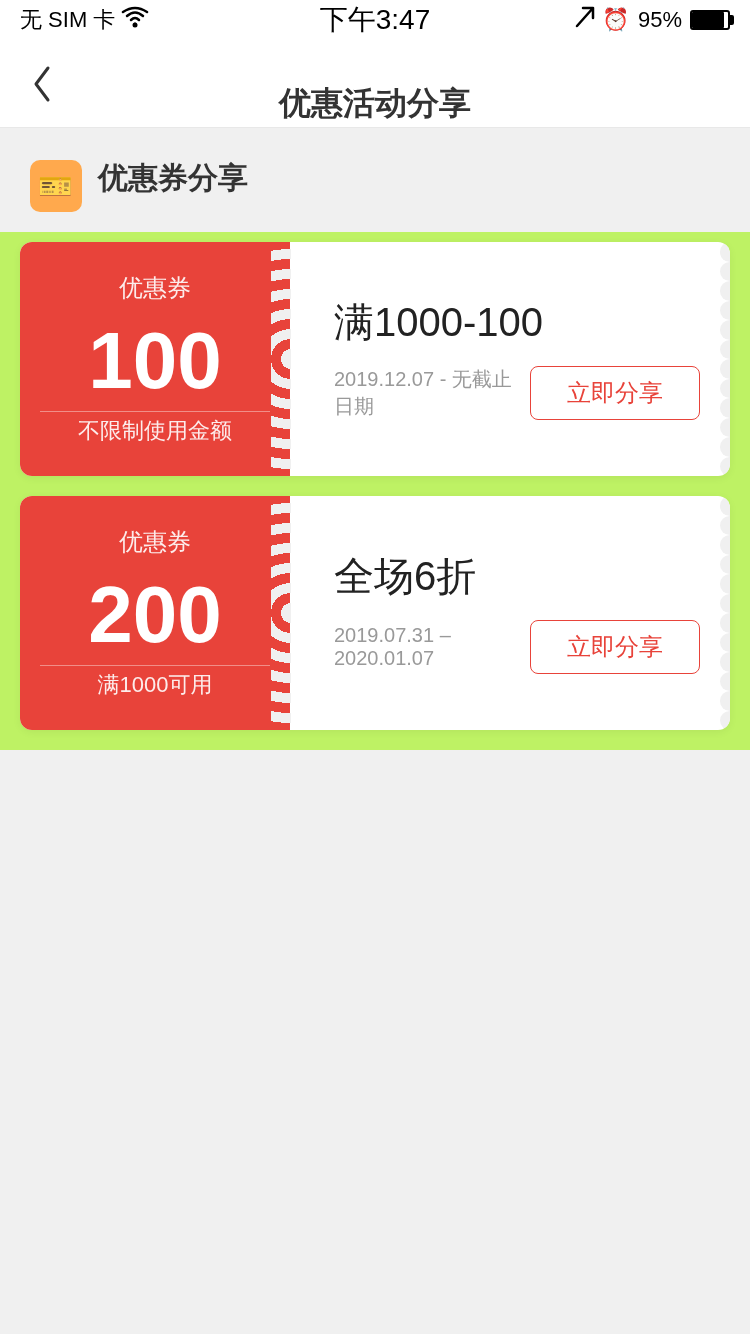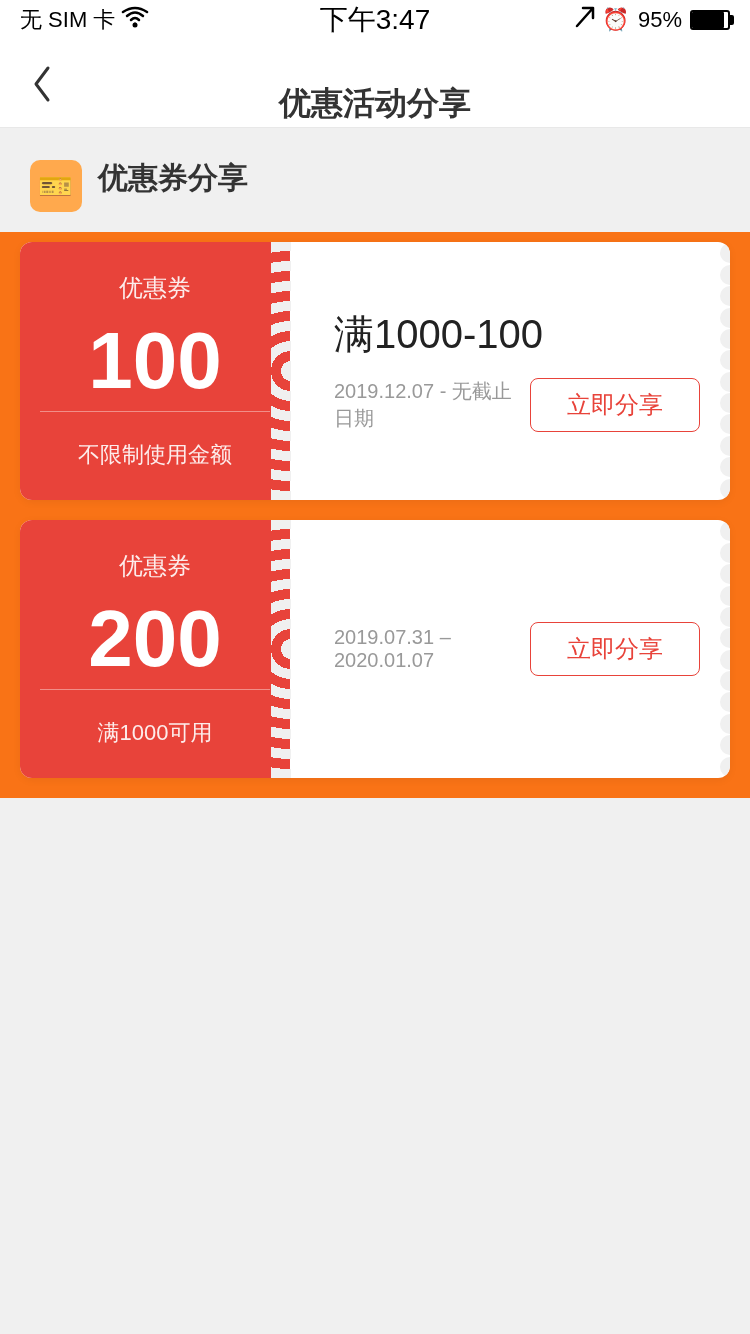--- a/index.html
+++ b/index.html
@@ -125,21 +125,21 @@
       font-size: 24px;
       color: #999;
     }
 
     
     .coupon-list {
       padding: 0 20px;
       display: flex;
       flex-direction: column;
       gap: 20px;
-      background: #f97316;
+      background: #bef264;
       padding-top: 10px;
       padding-bottom: 20px;
     }
 
     
     .coupon-card {
       background: #fff;
       border-radius: 12px;
       overflow: hidden;
       display: flex;
@@ -214,21 +214,21 @@
       font-weight: 700;
       color: #fff;
       line-height: 1;
       margin-bottom: 10px;
       margin-top: 11px;
     }
     .coupon-condition {
       font-size: 22px;
       color: rgba(255,255,255,0.9);
       border-top: 1px solid rgba(255,255,255,0.4);
-      padding-top: 28px;
+      padding-top: 4px;
       width: 100%;
       text-align: center;
     }
 
     
     .coupon-right {
       flex: 1;
       padding: 30px 30px 30px 44px;
       display: flex;
       flex-direction: column;
@@ -365,20 +365,21 @@
       <div class="notch-dot"></div>
       <div class="notch-dot"></div>
       <div class="notch-dot"></div>
       <div class="notch-dot"></div>
       <div class="notch-dot"></div>
       <div class="notch-dot"></div>
       <div class="notch-dot"></div>
       <div class="notch-dot"></div>
     </div>
     <div class="coupon-right">
+      <span class="coupon-name">全场6折</span>
       <div class="coupon-bottom">
         <span class="coupon-date">2019.07.31 – 2020.01.07</span>
         <button class="share-btn">立即分享</button>
       </div>
     </div>
   </div>
 
 </div>
 
 <div class="empty-area"></div>

